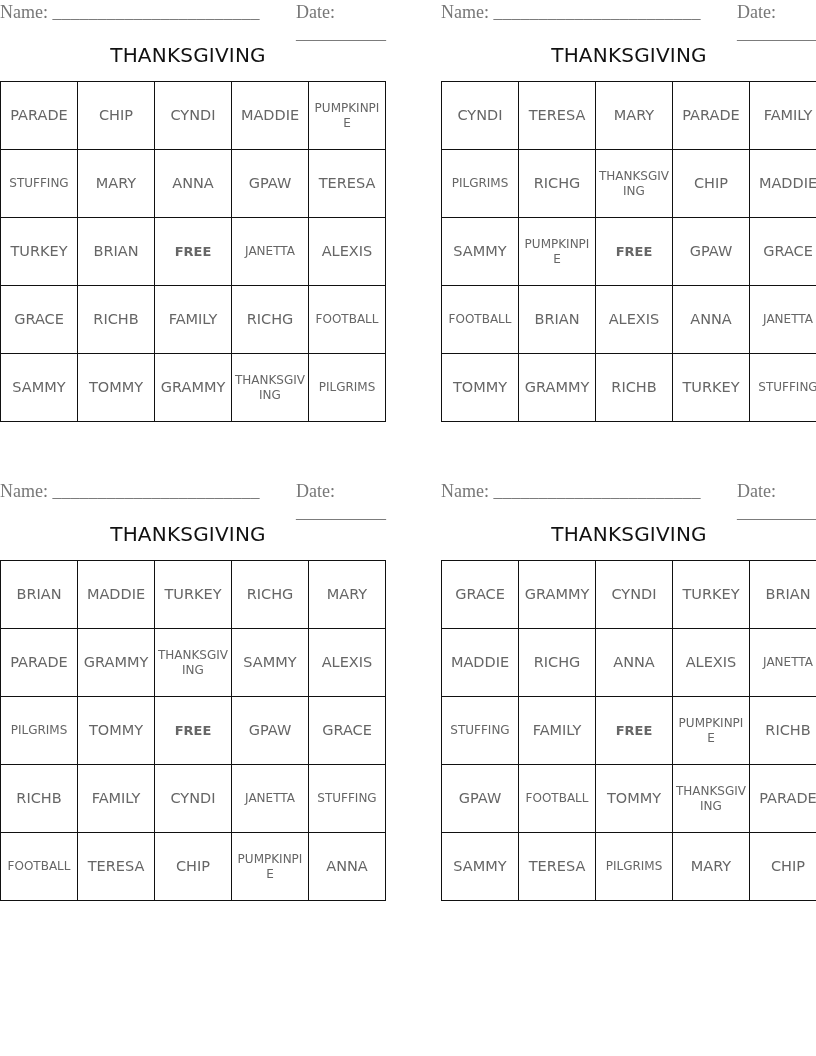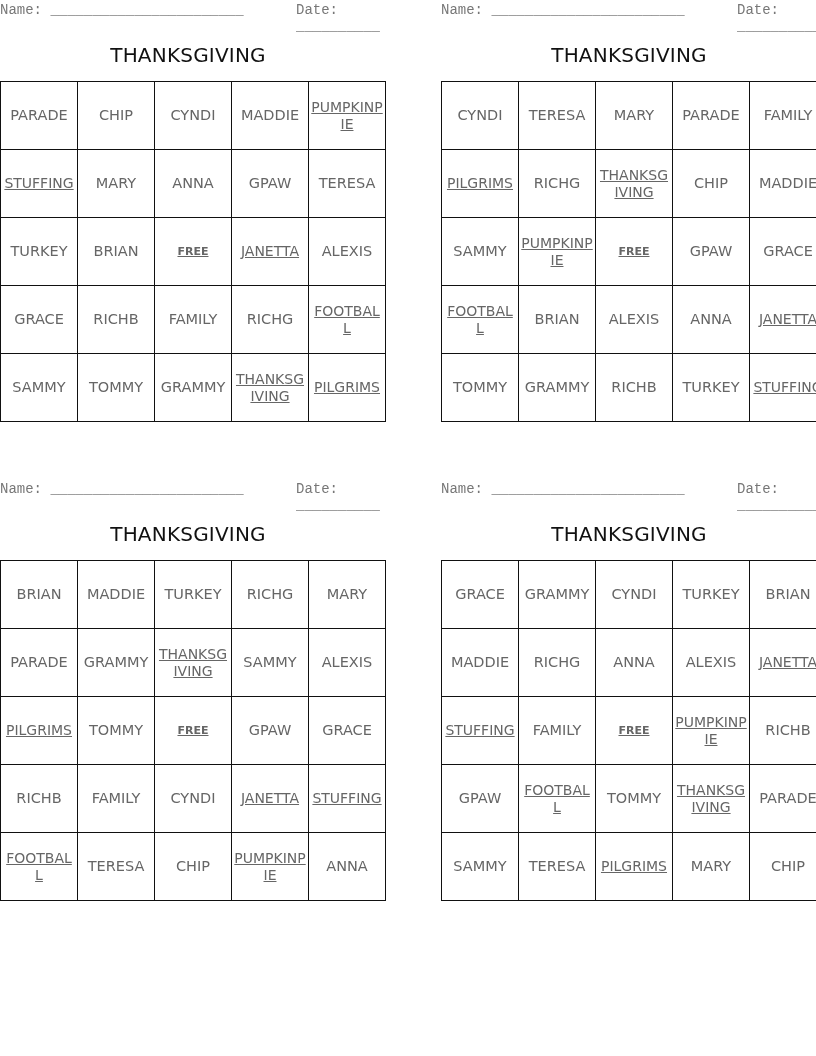--- a/index.html
+++ b/index.html
@@ -1,25 +1,25 @@
 <!DOCTYPE html>
 <html><head>
 <meta charset="utf-8">
 <style>
   html, body { margin: 0; padding: 0; background: #ffffff; }
   body { width: 816px; height: 1056px; position: relative; overflow: hidden; font-family: "DejaVu Sans", sans-serif; }
   .card { position: absolute; width: 376px; }
-  .hdr { position: absolute; top: 0; left: 0; width: 376px; height: 22px; font-family: Liberation Mono, monospace; font-size: 14px; color: #777; }
+  .hdr { position: absolute; top: 0; left: 0; width: 376px; height: 22px; font-family: Liberation Serif, serif; font-size: 18px; color: #777; }
   .hdr .name { position: absolute; left: 0; top: 2px; }
   .hdr .date { position: absolute; left: 260px; top: 2px; margin-left: 36px; }
   .title { position: absolute; top: 43px; left: 0; width: 376px; text-align: center; font-family: "DejaVu Sans", sans-serif; font-size: 20px; color: #111; letter-spacing: 0.2px; }
   table.grid { position: absolute; top: 81px; left: 0; border-collapse: collapse; table-layout: fixed; width: 375px; }
   table.grid td { border: 1.5px solid #111; height: 67px; width: 72px; text-align: center; vertical-align: middle; color: #666; font-size: 14.5px; padding: 0 2px; line-height: 1.2; word-break: break-all; }
-  table.grid td.sm { font-size: 14px; text-decoration: underline; }
-  table.grid td.free { font-weight: bold; text-decoration: underline; font-size: 11px; }
+  table.grid td.sm { font-size: 12px; }
+  table.grid td.free { font-weight: bold; font-size: 13px; }
 </style>
 </head>
 <body>
 
 <div id="cards">
     <div class="card" style="left: 0px; top: 0px;">
       <div class="hdr">
         <span class="name">Name: _______________________</span>
         <span class="date">Date: __________</span>
       </div>

